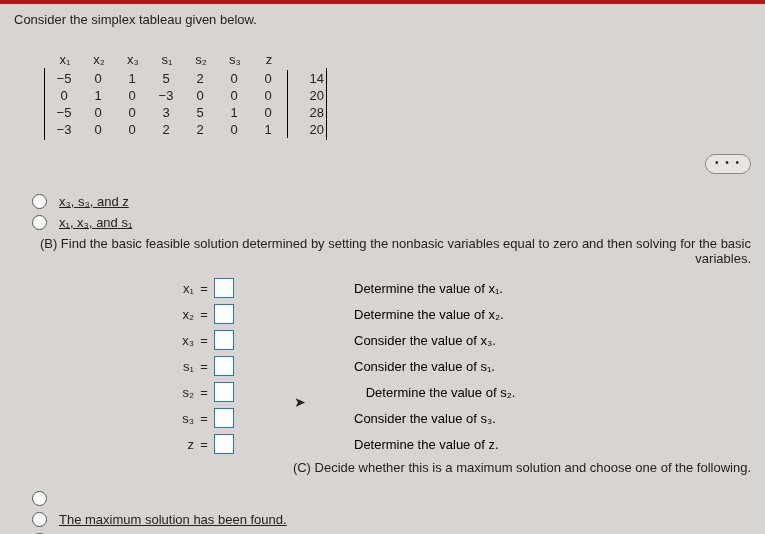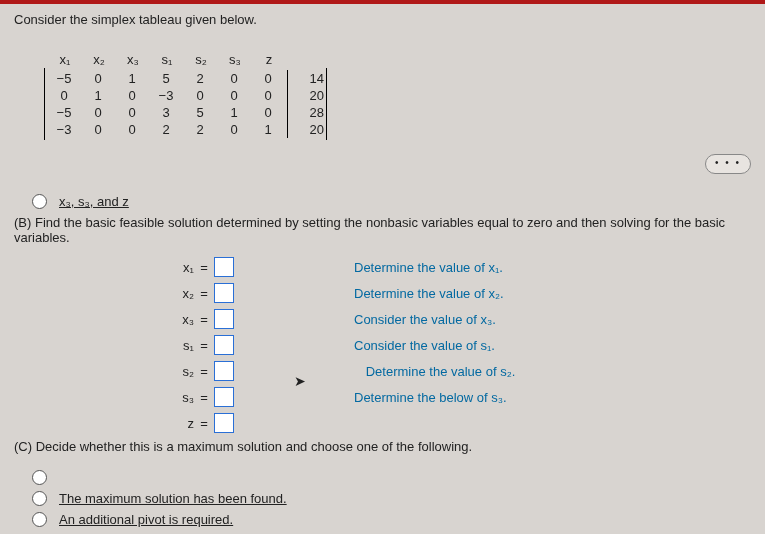--- a/index.html
+++ b/index.html
@@ -78,20 +78,21 @@
   }
   .radio {
     width: 13px;
     height: 13px;
     border: 1.5px solid #555;
     border-radius: 50%;
     margin-right: 12px;
     background: #fff;
   }
   .section {
+    text-align: right;
   }
   .varlist {
     margin-left: 150px;
     margin-top: 12px;
   }
   .varrow {
     display: flex;
     align-items: center;
     margin: 6px 0;
   }
@@ -104,21 +105,21 @@
     text-align: center;
   }
   .inputbox {
     width: 18px;
     height: 18px;
     border: 1.5px solid #2a6fd6;
     background: #fff;
     margin-right: 120px;
   }
   .desc {
-    color: #0369a1;
+    color: #000000;
   }
   .cursor {
     position: relative;
     left: -60px;
     top: 10px;
     font-size: 14px;
   }
 </style>
 </head>
 <body>
@@ -189,20 +190,24 @@
     </div>
   </div>
 
   <div class="dots-pill">• • •</div>
   <div class="clear"></div>
 
   <div class="option-row">
     <div class="radio"></div>
     <div>x₃, s₃, and z</div>
   </div>
+  <div class="option-row">
+    <div class="radio"></div>
+    <div>x₁, x₃, and s₁</div>
+  </div>
 
   <div class="section">(B) Find the basic feasible solution determined by setting the nonbasic variables equal to zero and then solving for the basic variables.</div>
 
   <div class="varlist">
     <div class="varrow">
       <div class="varlabel">x₁</div>
       <div class="eq">=</div>
       <div class="inputbox"></div>
       <div class="desc">Determine the value of x₁.</div>
     </div>
@@ -228,26 +233,27 @@
       <div class="varlabel">s₂</div>
       <div class="eq">=</div>
       <div class="inputbox"></div>
       <span class="cursor">➤</span>
       <div class="desc">Determine the value of s₂.</div>
     </div>
     <div class="varrow">
       <div class="varlabel">s₃</div>
       <div class="eq">=</div>
       <div class="inputbox"></div>
-      <div class="desc">Determine the below of s₃.</div>
+      <div class="desc">Consider the value of s₃.</div>
     </div>
     <div class="varrow">
       <div class="varlabel">z</div>
       <div class="eq">=</div>
       <div class="inputbox"></div>
+      <div class="desc">Determine the value of z.</div>
     </div>
   </div>
 
   <div class="section">(C) Decide whether this is a maximum solution and choose one of the following.</div>
 
   <div style="height:10px;"></div>
 
   <div class="option-row">
     <div class="radio"></div>
   </div>

